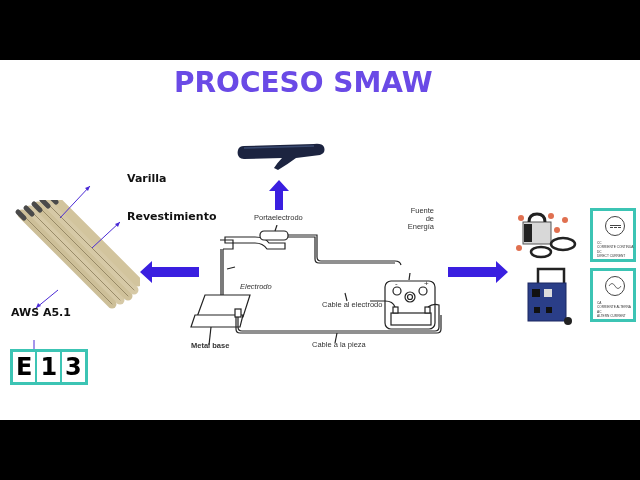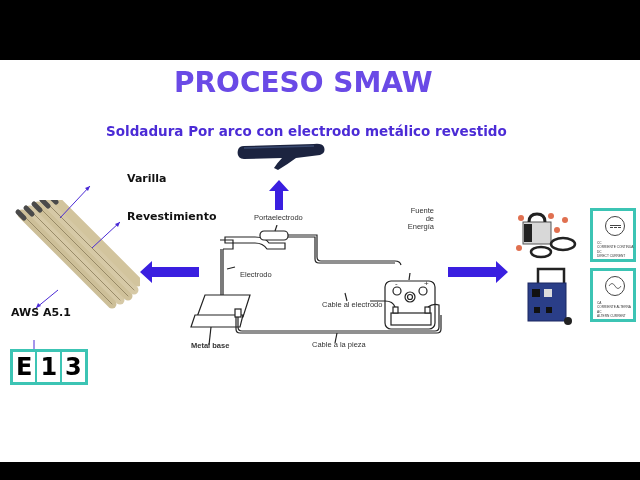--- a/index.html
+++ b/index.html
@@ -1,18 +1,18 @@
 <!DOCTYPE html>
 <html><head>
 <meta charset="utf-8">
 <style>
   * { margin:0; padding:0; box-sizing:border-box; }
   html, body { width:640px; height:480px; overflow:hidden; background:#000; }
   body { position:relative; font-family:"DejaVu Sans", sans-serif; }
-  .canvas { position:absolute; left:0; top:60px; width:640px; height:402px; background:#fff; overflow:hidden; }
+  .canvas { position:absolute; left:0; top:60px; width:640px; height:360px; background:#fff; overflow:hidden; }
   .abs { position:absolute; }
   .title { left:0; width:640px; top:6px; text-align:center; }
   .title h1 { position:absolute; left:174px; top:0; font-family:"DejaVu Sans", sans-serif; font-weight:bold; font-size:28px; color:#6a4ae6; letter-spacing:0px; white-space:nowrap; }
   .subtitle { left:184px; top:43px; font-weight:bold; font-size:13.5px; color:#111; white-space:nowrap; }
   .subtitle2 { left:106px; top:63px; font-weight:bold; font-size:13.5px; color:#4b2bd6; white-space:nowrap; }
   .label-bold { font-weight:bold; font-size:11px; color:#111; white-space:nowrap; }
   .diag-text { font-family:"Liberation Sans", sans-serif; font-size:7.5px; color:#333; white-space:nowrap; }
   .code-box { left:10px; top:289px; height:36px; display:flex; border:3px solid #3cc4b4; background:#fff; }
   .code-box span { font-weight:bold; font-size:24px; color:#000; line-height:30px; padding:0 3px; border-right:2px solid #3cc4b4; }
   .code-box span:last-child { border-right:none; }
@@ -21,21 +21,20 @@
   .cur-box .txt { position:absolute; left:4px; top:30px; font-family:"Liberation Sans", sans-serif; font-size:3.2px; line-height:4.4px; color:#333; white-space:nowrap; }
 </style>
 </head>
 <body>
 
 <div class="canvas">
 
   <div class="abs title">
     <h1>PROCESO SMAW</h1>
   </div>
-  <div class="abs subtitle2">Soldadura Por arco con electrodo metálico revestido</div>
 
   <svg class="abs" style="left:234px;top:82px;" width="92" height="30">
     <path d="M4 8 Q2 16 10 17 L48 16 Q44 20 40 26 L44 28 Q54 22 62 16 L86 13 Q92 11 90 5 Q88 1 80 2 L10 4 Q5 4 4 8 Z" fill="#1c2440"></path>
     <path d="M10 6 L80 4" stroke="#3a4a70" stroke-width="1.5"></path>
   </svg>
 
   <svg class="abs" style="left:269px;top:120px;" width="20" height="30">
     <polygon points="10,0 20,11 14,11 14,30 6,30 6,11 0,11" fill="#3a1fe0"></polygon>
   </svg>
 
@@ -120,21 +119,21 @@
       <line x1="92" y1="0" x2="90" y2="6"></line>
       <line x1="50" y1="42" x2="42" y2="44"></line>
       <line x1="225" y1="48" x2="224" y2="55"></line>
       <line x1="160" y1="68" x2="162" y2="76"></line>
       <line x1="24" y1="120" x2="26" y2="102"></line>
       <line x1="150" y1="118" x2="152" y2="108"></line>
     </g>
   </svg>
 
   <div class="abs diag-text" style="left:254px;top:153px;">Portaelectrodo</div>
-  <div class="abs diag-text" style="left:240px;top:210px;">Electrodo</div>
+  <div class="abs diag-text" style="left:240px;top:222px;font-style:italic;">Electrodo</div>
   <div class="abs diag-text" style="left:191px;top:281px;font-weight:bold;">Metal base</div>
   <div class="abs diag-text" style="left:322px;top:240px;">Cable al electrodo</div>
   <div class="abs diag-text" style="left:312px;top:280px;">Cable a la pieza</div>
   <div class="abs diag-text" style="left:398px;top:147px;width:36px;text-align:right;line-height:8px;">
     <div>Fuente</div>
     <div>de</div>
     <div>Energía</div>
   </div>
   <div class="abs diag-text" style="left:395px;top:219px;font-size:8px;">-</div>
   <div class="abs diag-text" style="left:424px;top:219px;font-size:8px;">+</div>

